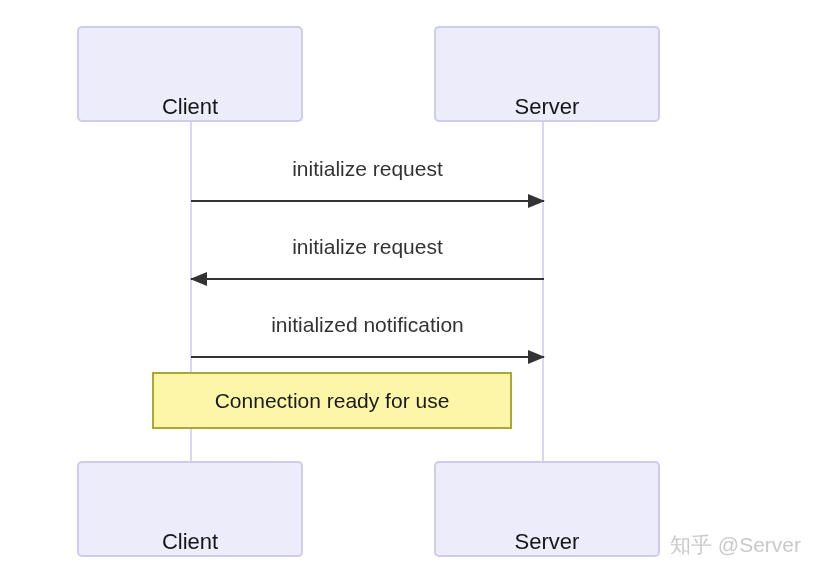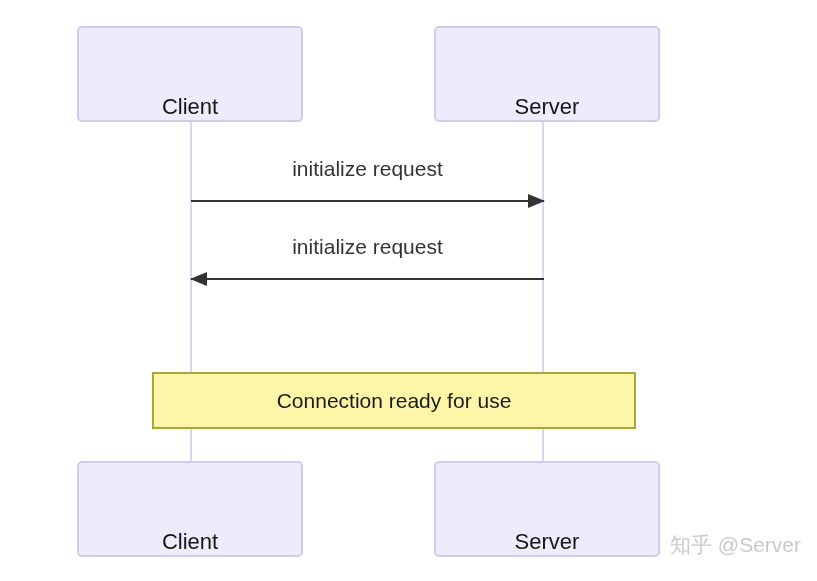--- a/index.html
+++ b/index.html
@@ -91,21 +91,21 @@
   }
   .arrowhead-left {
     left: -1px;
     border-right: 17px solid var(--arrow);
   }
 
   .note-box {
     position: absolute;
     left: 152px;
     top: 372px;
-    width: 484px;
+    width: 360px;
     height: 57px;
     background: var(--note-fill);
     border: 2px solid var(--note-border);
     display: flex;
     align-items: center;
     justify-content: center;
     font-size: 21px;
     color: var(--note-text);
   }
 
@@ -140,20 +140,26 @@
     </div>
   </div>
 
   <div class="message message-2">
     <span class="msg-label">initialize request</span>
     <div class="msg-line">
       <div class="arrowhead arrowhead-left"></div>
     </div>
   </div>
 
+  <div class="message message-3">
+    <span class="msg-label">initialized notification</span>
+    <div class="msg-line">
+      <div class="arrowhead arrowhead-right"></div>
+    </div>
+  </div>
 
   <div class="note-box">
     <span>Connection ready for use</span>
   </div>
 
   <div class="actor-box actor-client actor-bottom">
     <span>Client</span>
   </div>
   <div class="actor-box actor-server actor-bottom">
     <span>Server</span>

